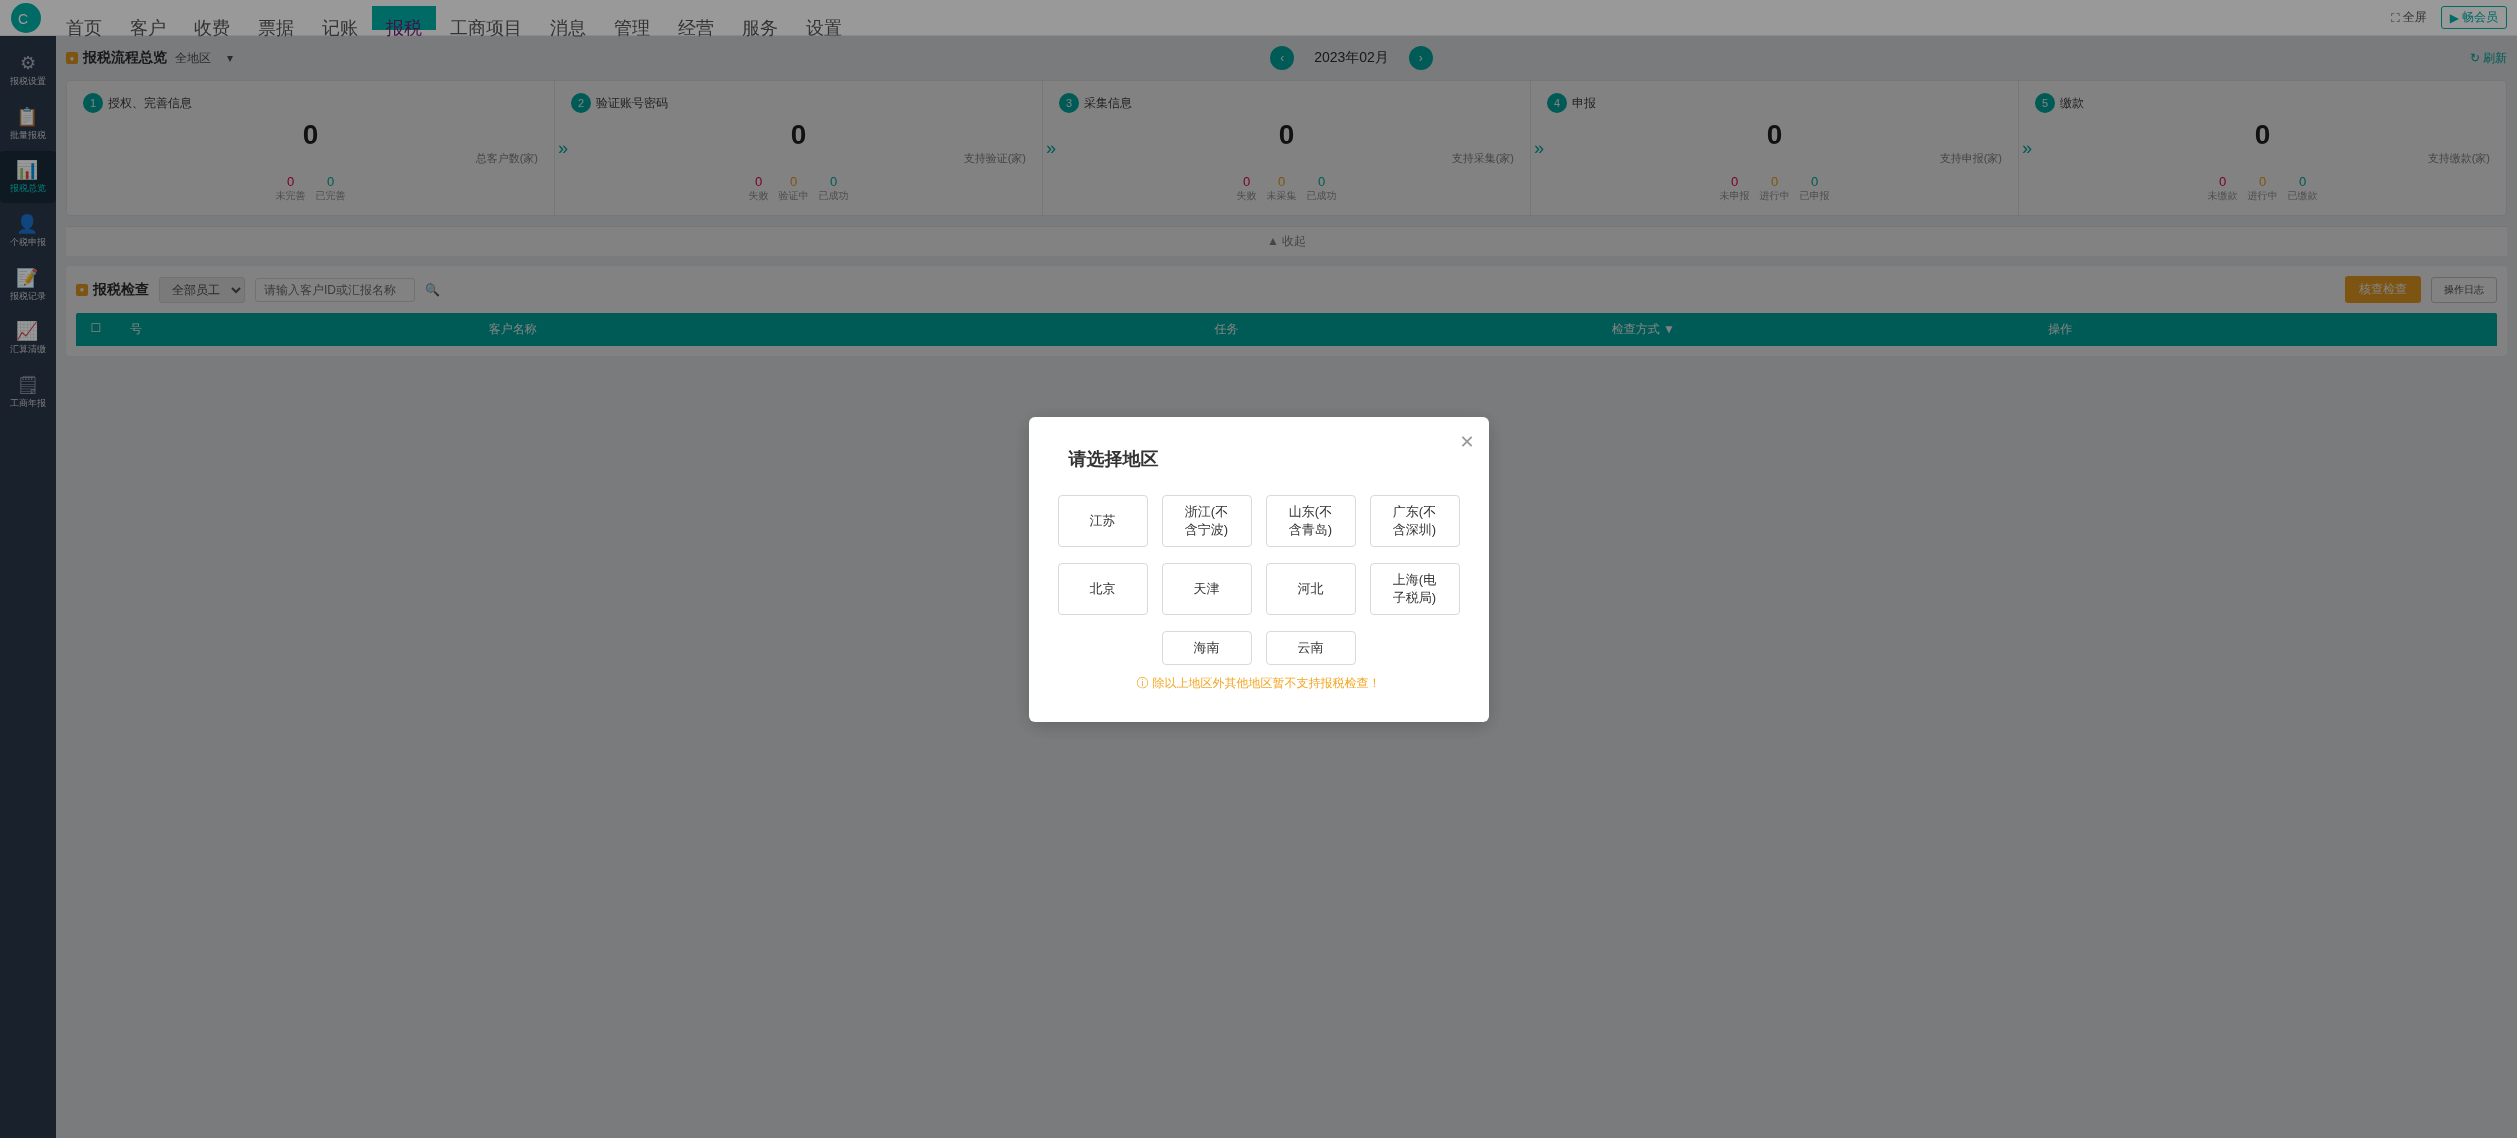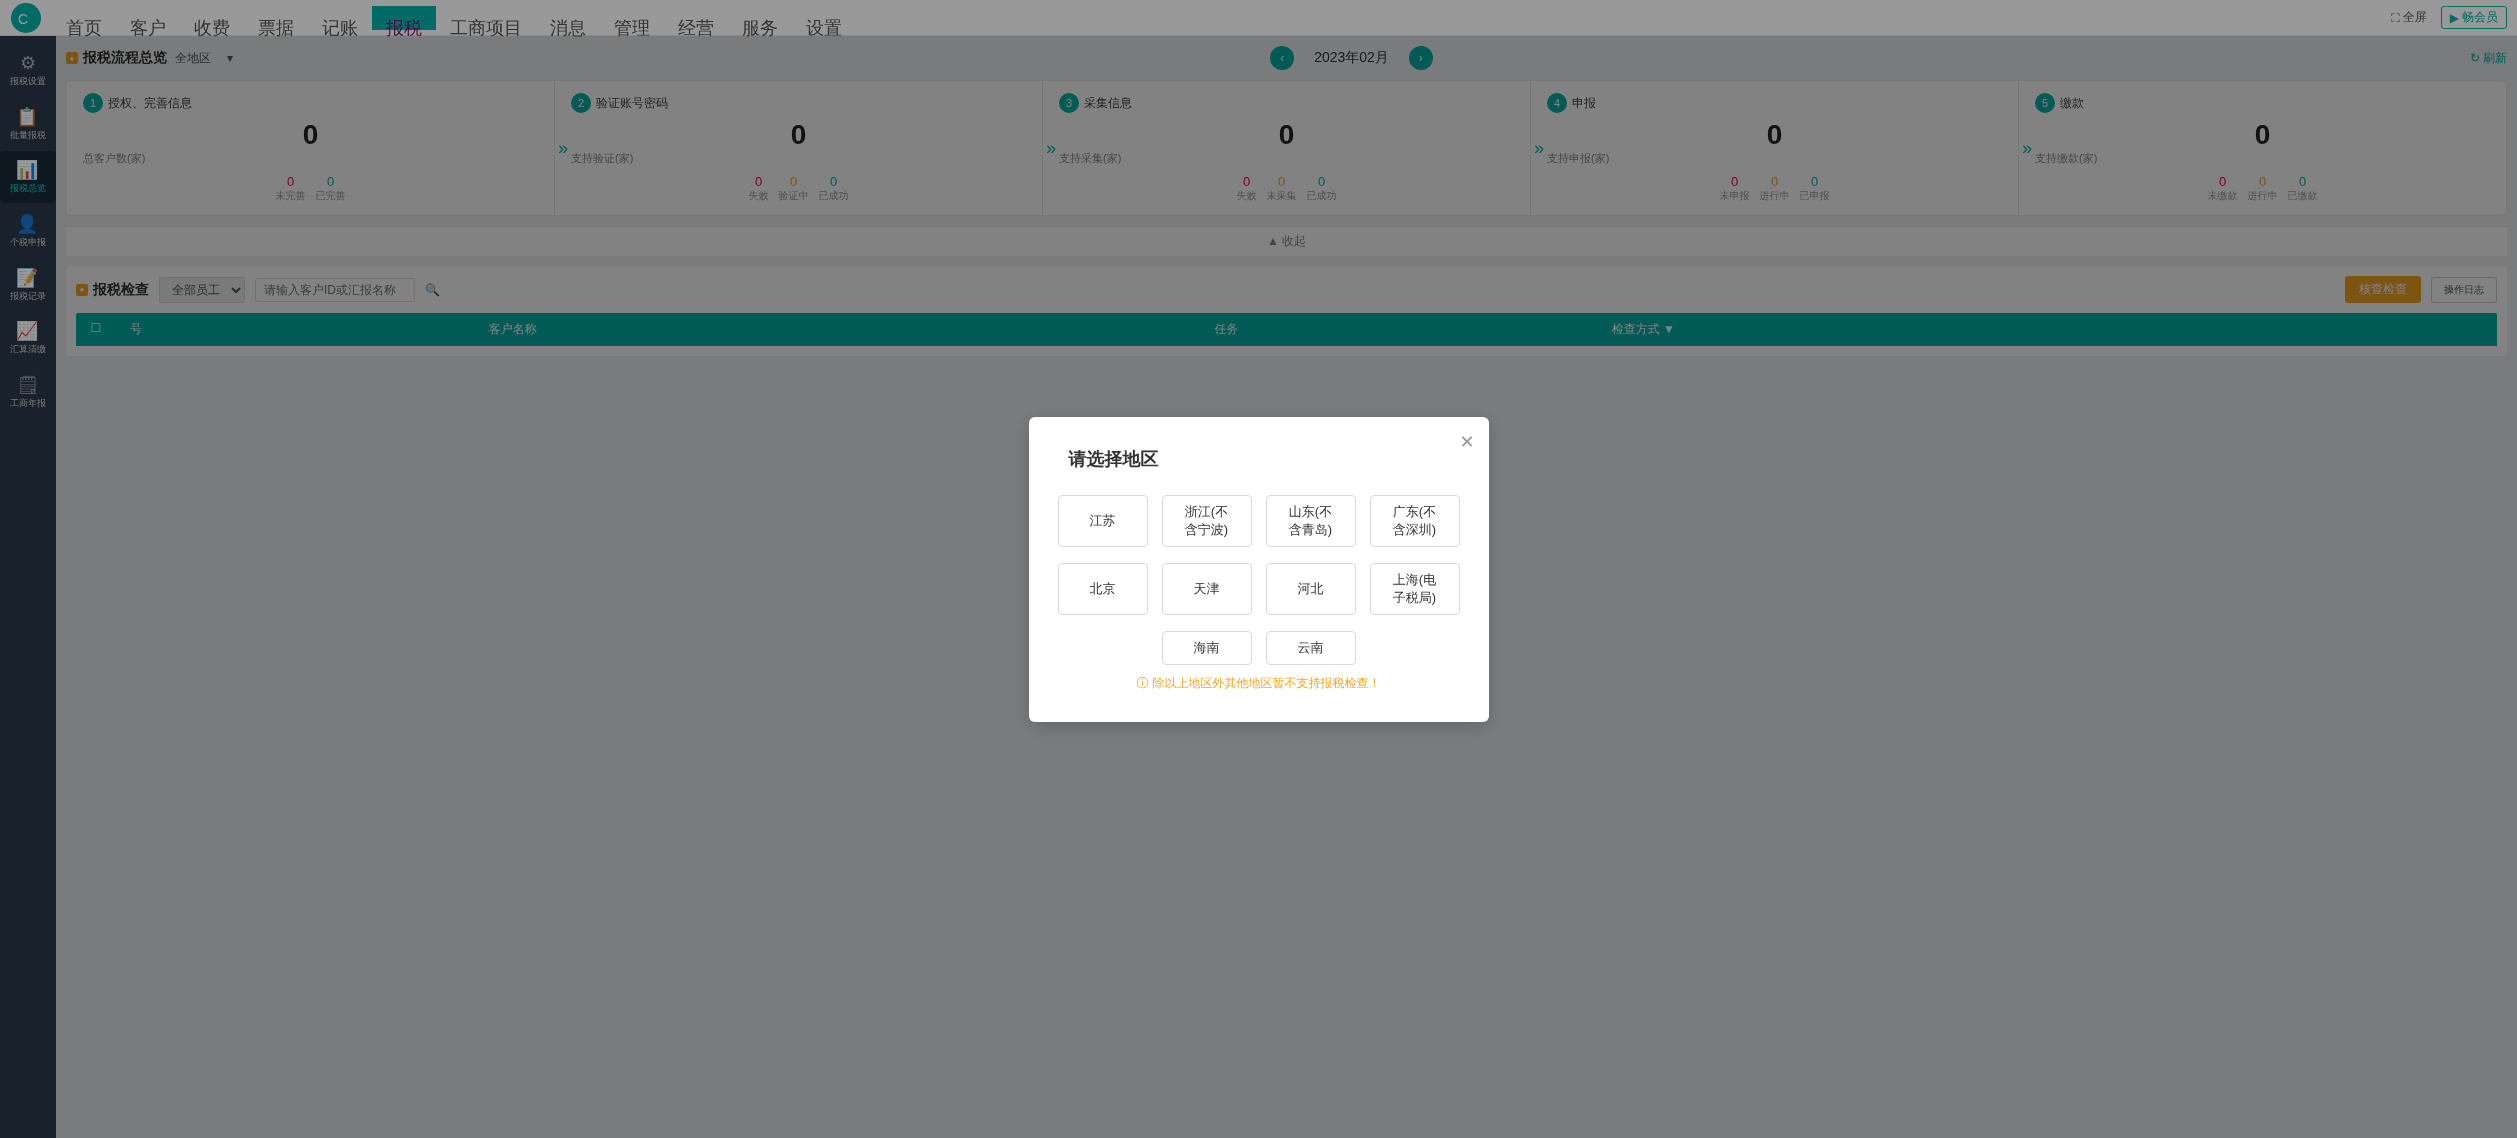--- a/index.html
+++ b/index.html
@@ -55,21 +55,21 @@
     .section-title { font-size: 14px; font-weight: bold; color: #333; display: flex; align-items: center; gap: 5px; }
     .section-title .dot { width: 12px; height: 12px; background: #f5a623; border-radius: 2px; display: inline-flex; align-items: center; justify-content: center; color: #fff; font-size: 8px; }
     .region-selector { display: flex; align-items: center; gap: 16px; cursor: pointer; color: #555; font-size: 12px; }
     .refresh-btn { margin-left: auto; font-size: 12px; color: #00b2a9; cursor: pointer; display: flex; align-items: center; gap: 3px; }
 
     
     .flow-cards { display: flex; gap: 0; background: #fff; border-radius: 4px; margin-bottom: 10px; border: 1px solid #e8e8e8; }
     .flow-card { flex: 1; padding: 12px 16px; border-right: 1px solid #e8e8e8; position: relative; }
     .flow-card:last-child { border-right: none; }
     .flow-card-num-big { font-size: 28px; font-weight: bold; color: #222; text-align: center; }
-    .flow-card-label { font-size: 11px; color: #888; text-align: left; }
+    .flow-card-label { font-size: 11px; color: #888; text-align: right; }
     .flow-card-top { display: flex; align-items: center; gap: 5px; margin-bottom: 6px; }
     .flow-step { width: 20px; height: 20px; border-radius: 50%; background: #00b2a9; color: #fff; font-size: 11px; display: flex; align-items: center; justify-content: center; flex-shrink: 0; }
     .flow-card-title { font-size: 12px; color: #444; }
     .flow-arrow { position: absolute; right: -14px; top: 50%; transform: translateY(-50%); color: #00b2a9; font-size: 18px; z-index: 2; }
     .stats-row { display: flex; gap: 10px; justify-content: center; margin-top: 8px; }
     .stat-item { display: flex; flex-direction: column; align-items: center; }
     .stat-num { font-size: 13px; color: #e05; }
     .stat-num.green { color: #00b2a9; }
     .stat-num.orange { color: #f5a623; }
     .stat-label { font-size: 10px; color: #999; }
@@ -346,20 +346,21 @@
         <button class="tax-check-btn">核查检查</button>
         <button class="log-btn">操作日志</button>
       </div>
 
       <div class="table-header">
         <div class="th">☐</div>
         <div class="th">号</div>
         <div class="th">客户名称</div>
         <div class="th">任务</div>
         <div class="th">检查方式 ▼</div>
+        <div class="th">操作</div>
       </div>
 
     </div>
   </div>
 </div>
 
 <div class="overlay">
   <div class="dialog">
     <button class="dialog-close">✕</button>
     <div class="dialog-title">请选择地区</div>

